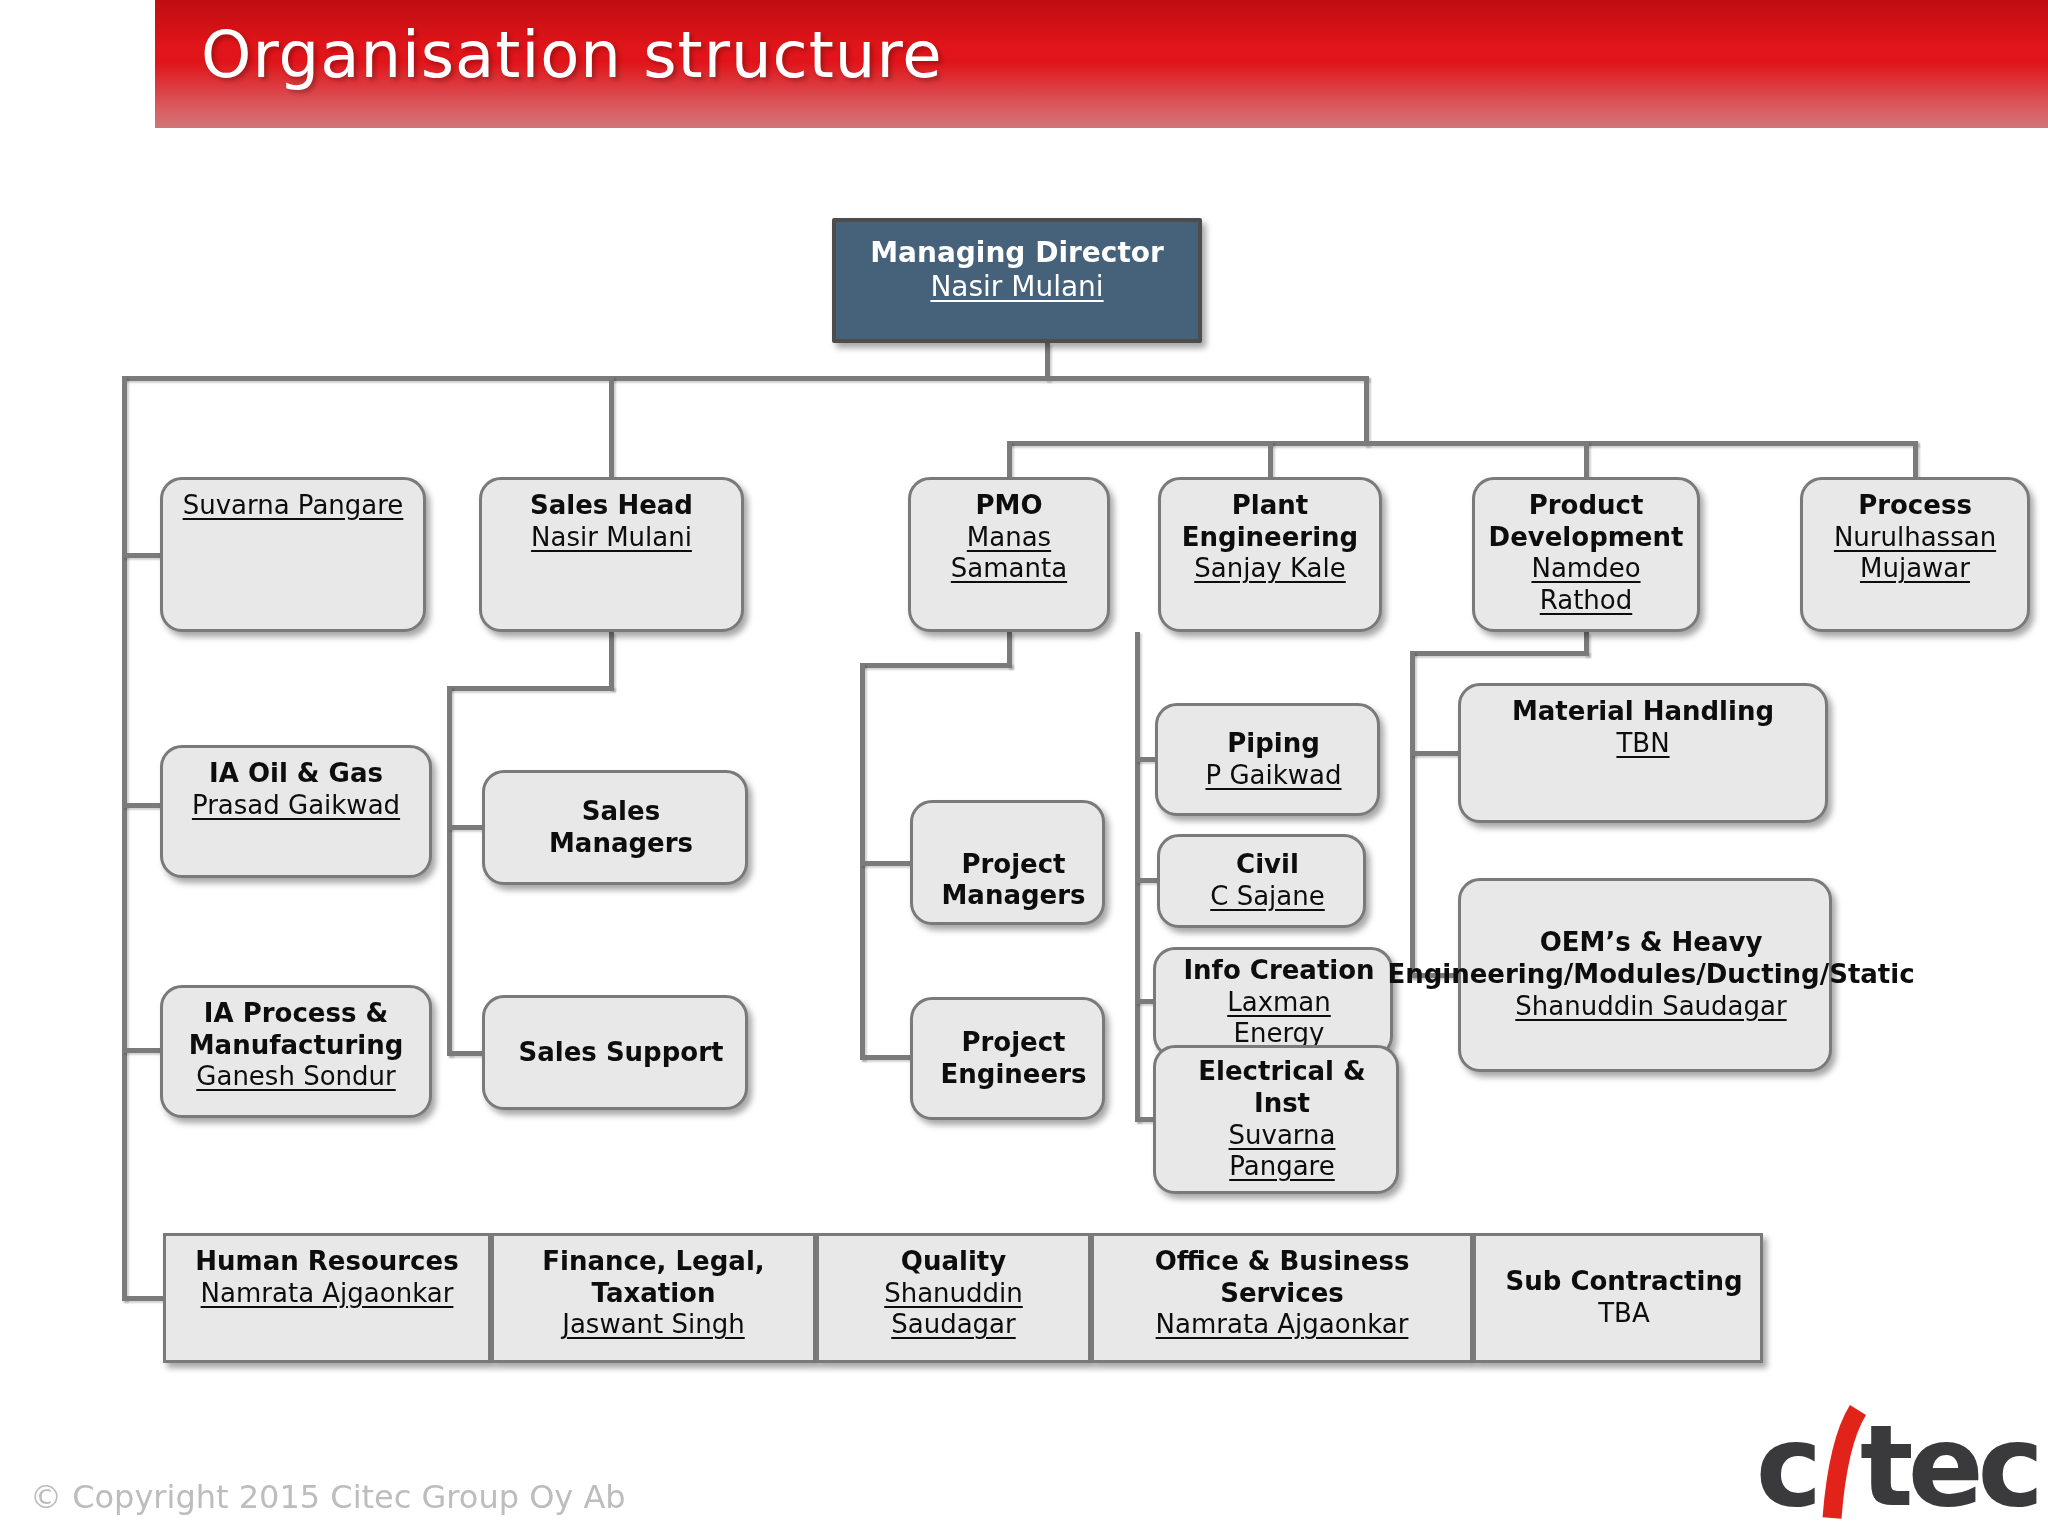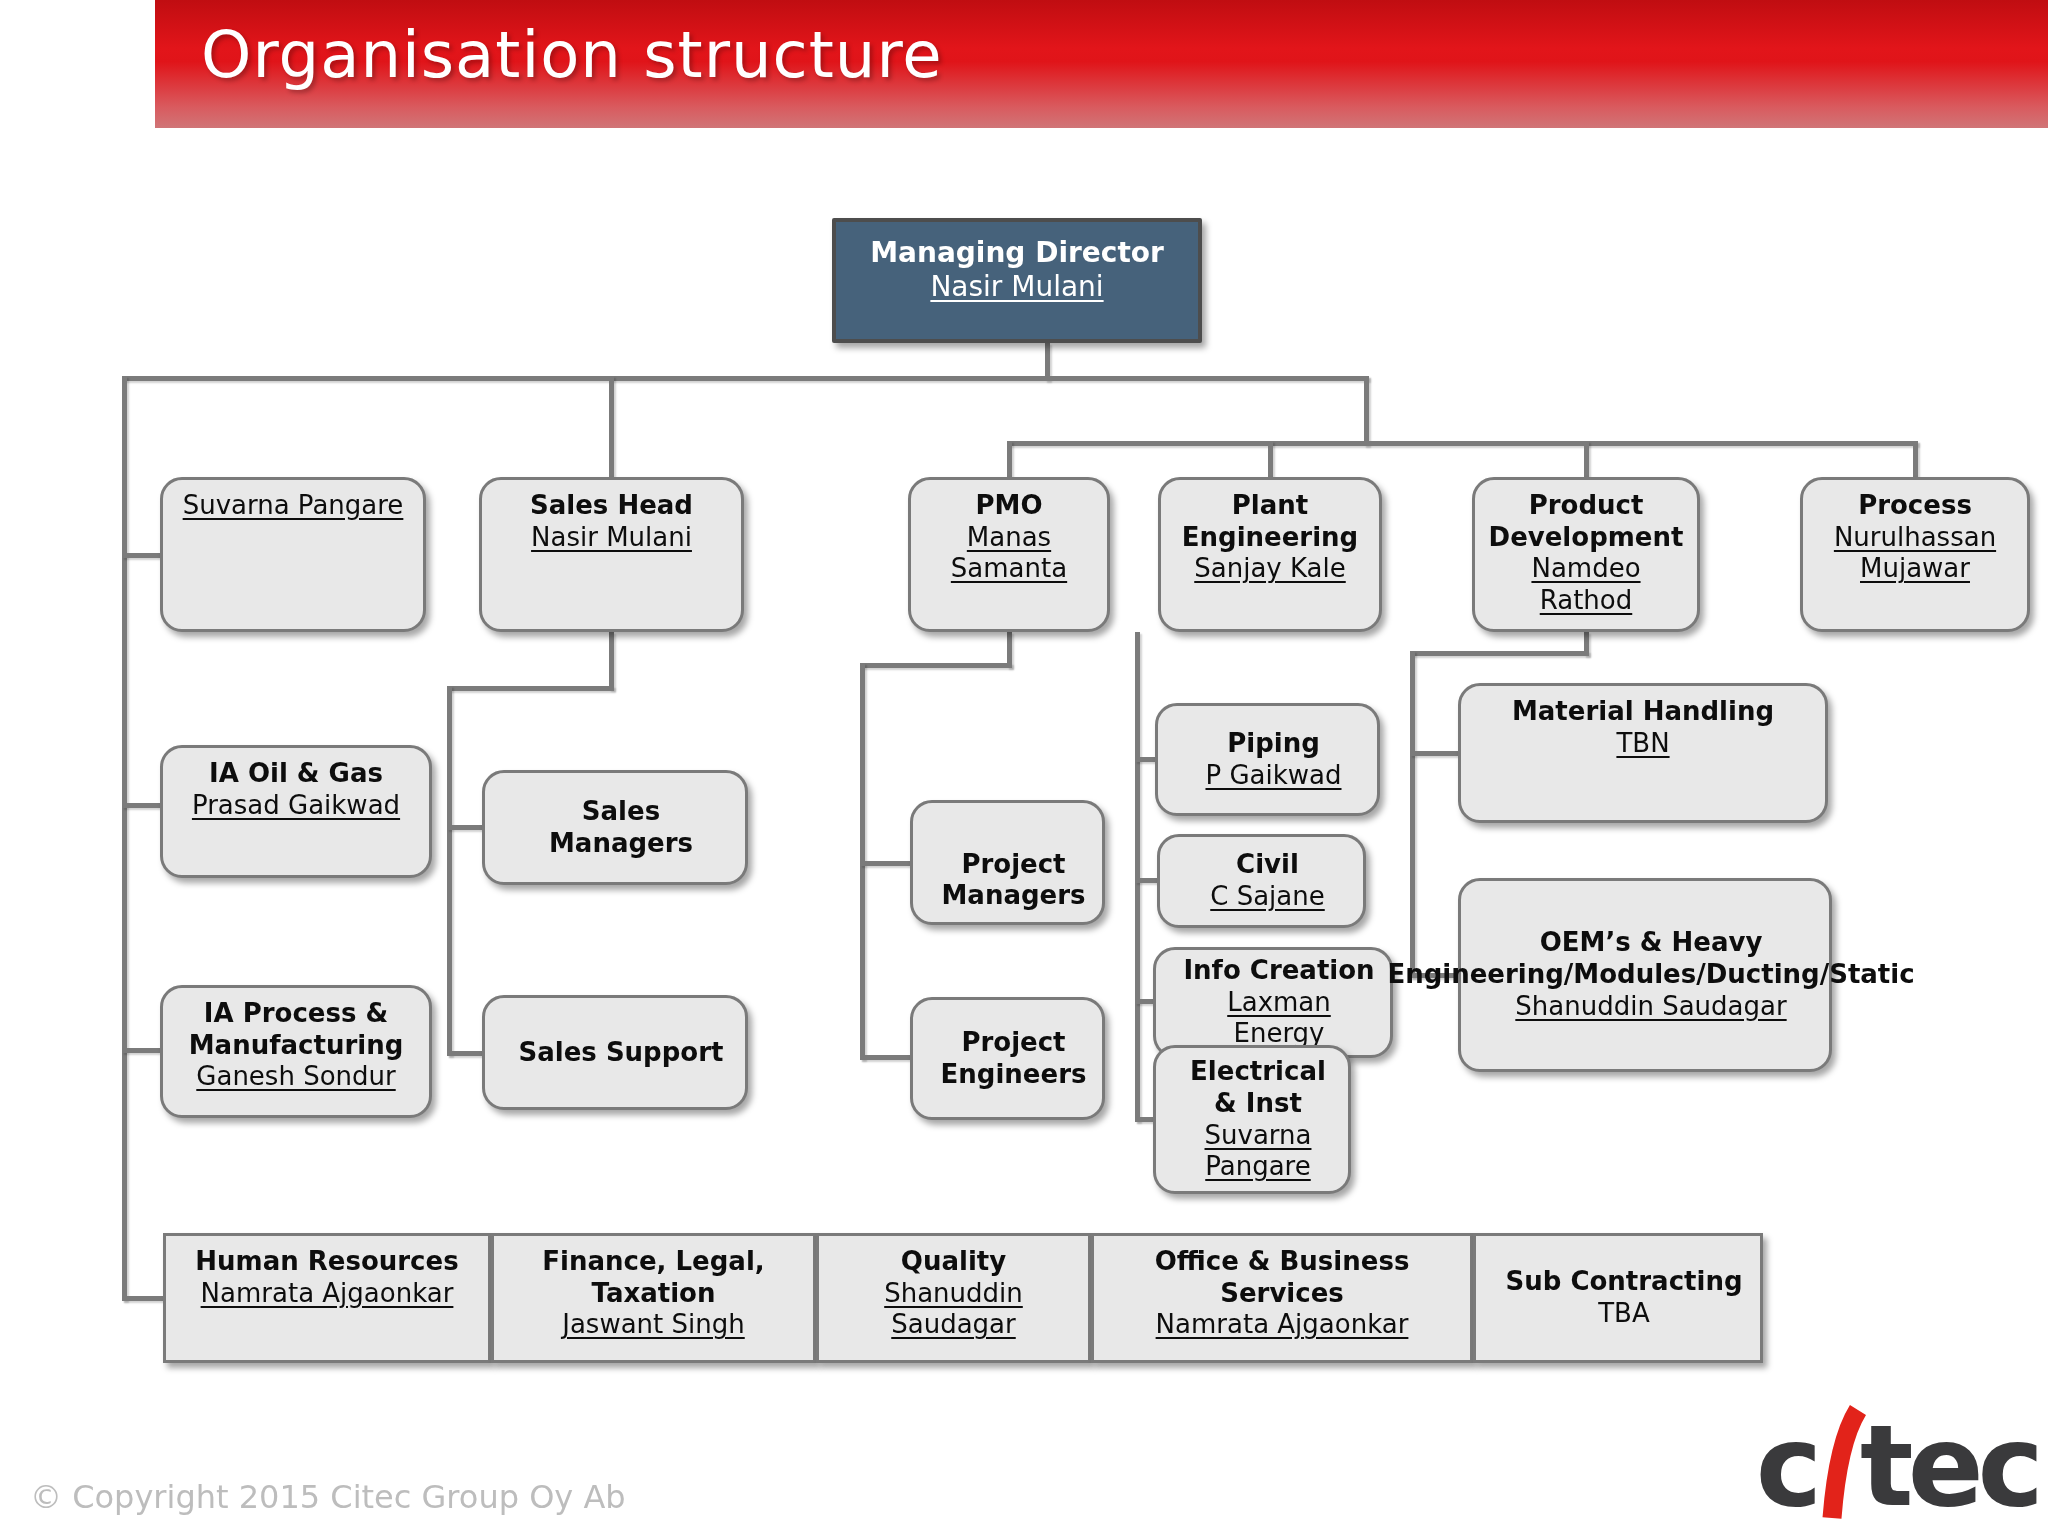--- a/index.html
+++ b/index.html
@@ -164,21 +164,21 @@
 <div class="node center-align" style="left:1157px;top:834px;width:209px;height:94px;">
   <div class="node-title">Civil</div>
   <div class="node-person">C Sajane</div>
 </div>
 
 <div class="node center-align" style="left:1153px;top:947px;width:240px;height:111px;">
   <div class="node-title">Info Creation</div>
   <div class="node-person">Laxman Energy</div>
 </div>
 
-<div class="node center-align" style="left:1153px;top:1045px;width:198px;height:149px;">
+<div class="node center-align" style="left:1153px;top:1045px;width:246px;height:149px;">
   <div class="node-title">Electrical &amp; Inst</div>
   <div class="node-person">Suvarna Pangare</div>
 </div>
 
 <div class="node top-align" style="left:1458px;top:683px;width:370px;height:140px;">
   <div class="node-title">Material Handling</div>
   <div class="node-person">TBN</div>
 </div>
 
 <div class="node center-align" style="left:1458px;top:878px;width:374px;height:194px;">

